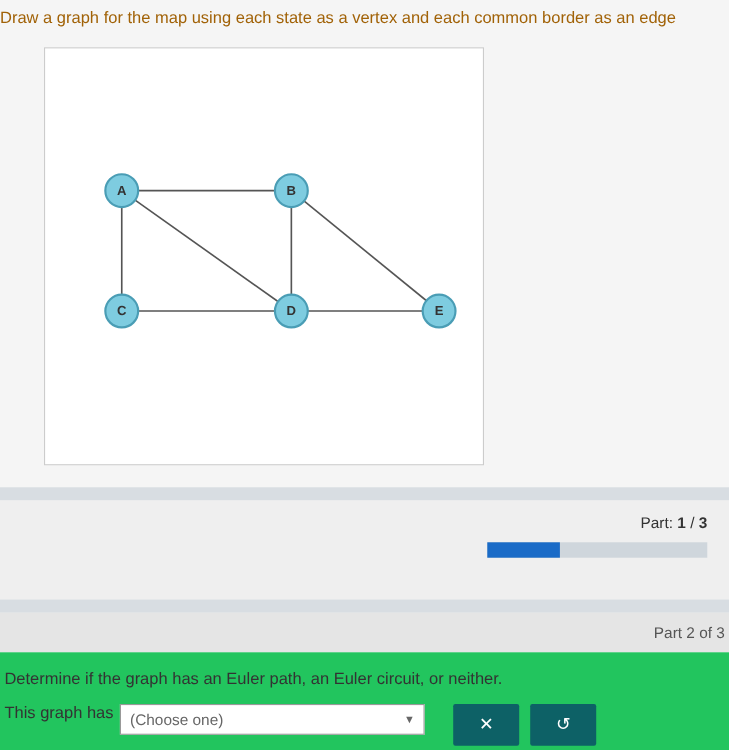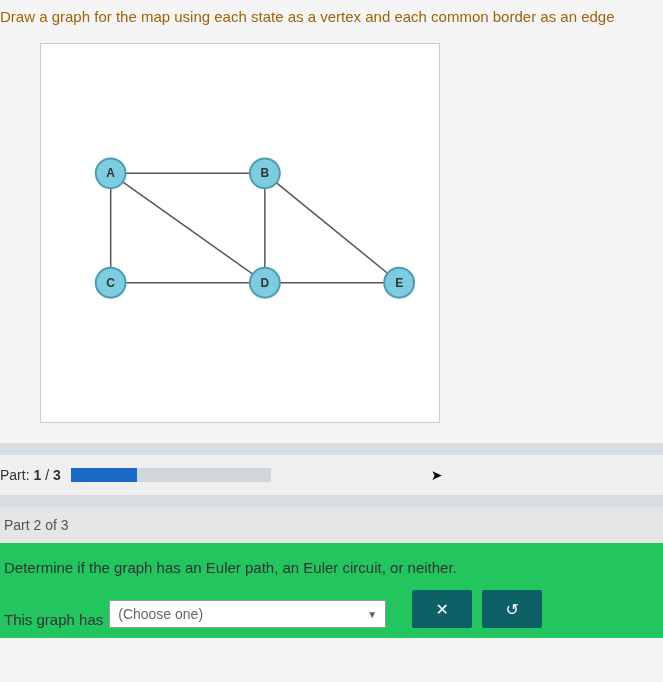--- a/index.html
+++ b/index.html
@@ -46,24 +46,25 @@
       stroke-width: 1.5;
       fill: none;
     }
     .divider {
       height: 12px;
       background: #d8dde2;
       width: 100%;
     }
     .progress-section {
       display: flex;
-      align-items: center;
-      padding: 12px 0;
+      align-items: flex-end;
+      padding: 12px 20px;
       gap: 10px;
       background: #efefef;
+      flex-direction: column;
     }
     .progress-label {
       font-size: 14px;
       color: #333;
     }
     .progress-bar-bg {
       width: 200px;
       height: 14px;
       background: #cfd6dc;
       position: relative;
@@ -71,33 +72,34 @@
     .progress-bar-fill {
       height: 100%;
       background: #1a6bc7;
       width: 33%;
     }
     .part-header {
       padding: 10px 4px;
       font-size: 14px;
       color: #555;
       background: #e5e5e5;
+      text-align: right;
     }
     .question-section {
       padding: 16px 4px 10px 4px;
       background: #22c55e;
     }
     .question-text {
       font-size: 15px;
       color: #333;
       margin-bottom: 14px;
     }
     .answer-row {
       display: flex;
-      align-items: flex-end;
+      align-items: flex-start;
       gap: 6px;
       font-size: 15px;
     }
     .dropdown {
       flex: 0 0 auto;
       width: 277px;
       height: 28px;
       border: 1px solid #999;
       background: #fff;
       display: flex;

